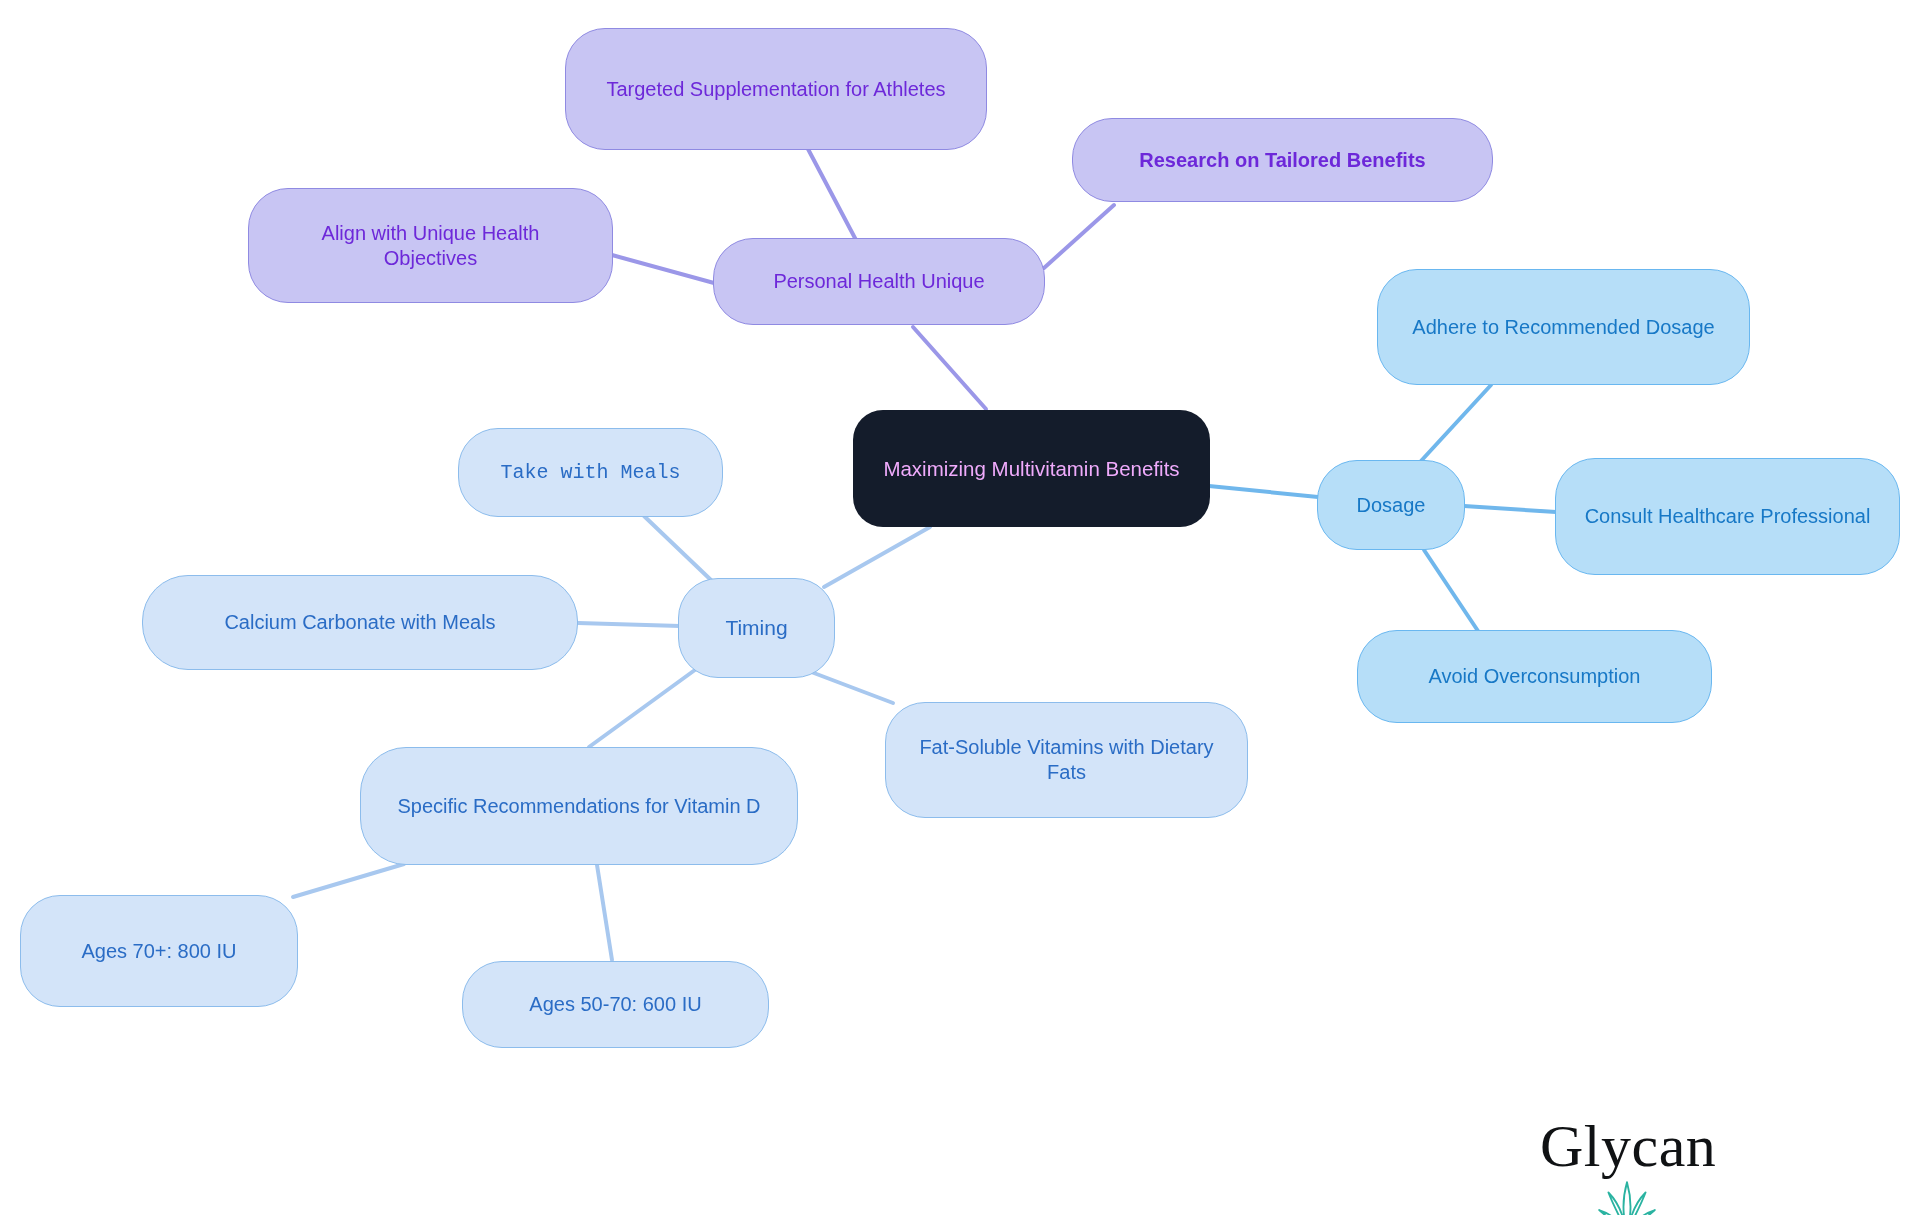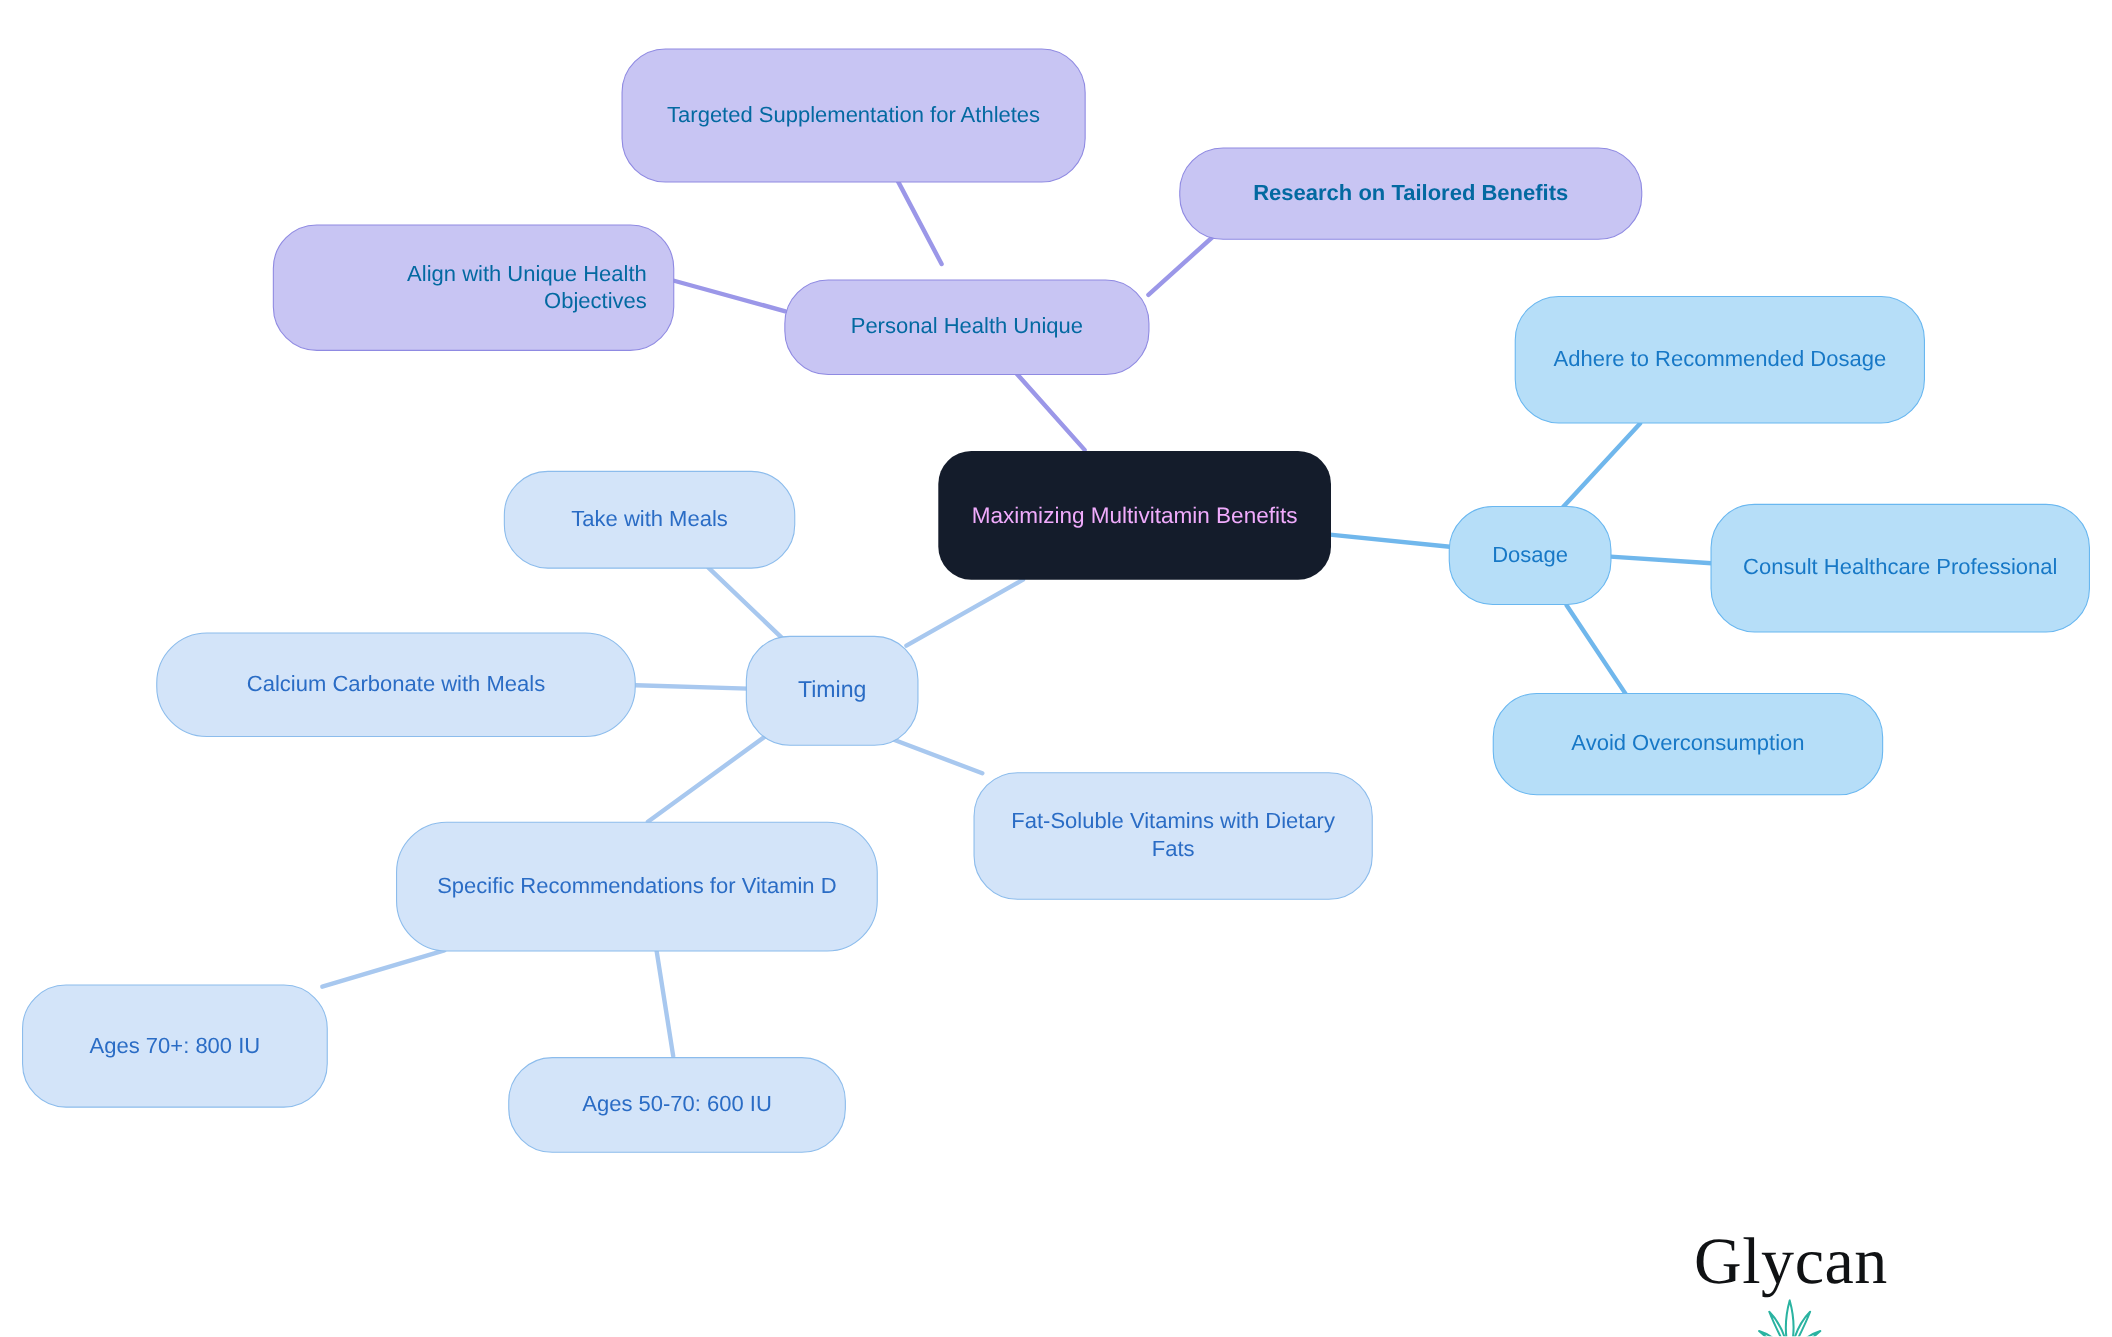--- a/index.html
+++ b/index.html
@@ -28,22 +28,21 @@
   }
   .node.central{
     background:#141c2b;
     color:#f0abfc;
     border-radius:30px;
     font-size:20.5px;
   }
   .node.purple{
     background:#c8c5f3;
     border:1.5px solid #8f8ae2;
-    color:#0369a1;
-    margin-top:16px;
+    color:#6d28d9;
   }
   .node.dosage{
     background:#b6def8;
     border:1.5px solid #69b7f0;
     color:#1778c6;
   }
   .node.timing{
     background:#d3e4f9;
     border:1.5px solid #8cbcec;
     color:#2a6cc5;
@@ -86,29 +85,29 @@
     <line class="edge-dosage" x1="1491" y1="385" x2="1421" y2="461"></line>
     <line class="edge-dosage" x1="1464" y1="506" x2="1556" y2="512"></line>
     <line class="edge-dosage" x1="1424" y1="550" x2="1478" y2="631"></line>
   </svg>
 
   <div class="node central" style="left:853px;top:410px;width:357px;height:117px;">Maximizing Multivitamin Benefits</div>
 
   <div class="node purple" style="left:713px;top:238px;width:332px;height:87px;">Personal Health Unique</div>
   <div class="node purple" style="left:565px;top:28px;width:422px;height:122px;">Targeted Supplementation for Athletes</div>
   <div class="node purple" style="left:1072px;top:118px;width:421px;height:84px;font-weight:bold;">Research on Tailored Benefits</div>
-  <div class="node purple" style="left:248px;top:188px;width:365px;height:115px;text-align:right;">Align with Unique Health Objectives</div>
+  <div class="node purple" style="left:248px;top:188px;width:365px;height:115px;">Align with Unique Health Objectives</div>
 
   <div class="node dosage" style="left:1317px;top:460px;width:148px;height:90px;">Dosage</div>
   <div class="node dosage" style="left:1377px;top:269px;width:373px;height:116px;">Adhere to Recommended Dosage</div>
   <div class="node dosage" style="left:1555px;top:458px;width:345px;height:117px;">Consult Healthcare Professional</div>
   <div class="node dosage" style="left:1357px;top:630px;width:355px;height:93px;">Avoid Overconsumption</div>
 
   <div class="node timing" style="left:678px;top:578px;width:157px;height:100px;font-size:21px;">Timing</div>
-  <div class="node timing" style="left:458px;top:428px;width:265px;height:89px;">Take with Meals</div>
+  <div class="node timing" style="left:458px;top:428px;width:265px;height:89px;font-family:Liberation Mono, monospace;">Take with Meals</div>
   <div class="node timing" style="left:142px;top:575px;width:436px;height:95px;border-radius:46px;">Calcium Carbonate with Meals</div>
   <div class="node timing" style="left:885px;top:702px;width:363px;height:116px;">Fat-Soluble Vitamins with Dietary Fats</div>
   <div class="node timing" style="left:360px;top:747px;width:438px;height:118px;border-radius:46px;">Specific Recommendations for Vitamin D</div>
   <div class="node timing" style="left:20px;top:895px;width:278px;height:112px;">Ages 70+: 800 IU</div>
   <div class="node timing" style="left:462px;top:961px;width:307px;height:87px;">Ages 50-70: 600 IU</div>
 
   <div id="logo">
     <span class="brand-part">Glycan</span>
     <svg class="plant" viewBox="0 0 64 64" xmlns="http://www.w3.org/2000/svg">
       <g stroke="#2ab3a1" fill="none" stroke-width="1.8" stroke-linejoin="round" stroke-linecap="round">

